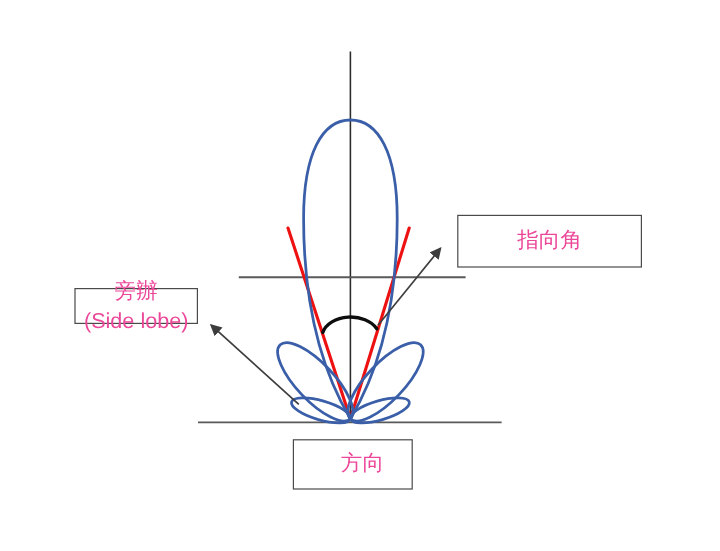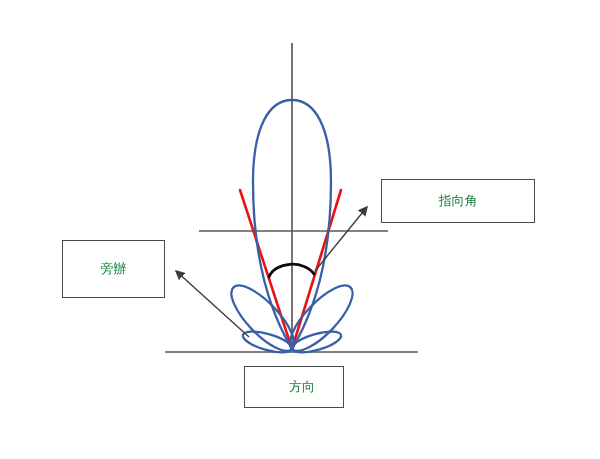--- a/index.html
+++ b/index.html
@@ -23,28 +23,28 @@
   .label-box {
     position: absolute;
     box-sizing: border-box;
     background: #ffffff;
     border: 1.5px solid #4a4a4a;
     display: flex;
     flex-direction: column;
     align-items: center;
     justify-content: center;
     text-align: center;
-    font-size: 13px;
+    font-size: 18px;
     line-height: 1.4;
-    color: #15803d;
+    color: #ec4899;
     white-space: nowrap;
   }
   .label-box .zh { font-weight: 500; }
   .box-directivity { left: 381px; top: 179px; width: 154px; height: 44px; }
-  .box-sidelobe    { left: 62px;  top: 240px; width: 103px; height: 58px; }
+  .box-sidelobe    { left: 62px;  top: 240px; width: 103px; height: 30px; }
   .box-direction   { left: 244px; top: 366px; width: 100px; height: 42px; padding-left: 16px; }
 </style>
 </head>
 <body>
 
 <div class="stage">
 
   <svg width="600" height="459" viewBox="0 0 600 459">
     <defs>
       <marker id="ah" viewBox="0 0 10 10" refX="8.5" refY="5" markerWidth="7" markerHeight="7" orient="auto-start-reverse">
@@ -74,19 +74,20 @@
     <line x1="315" y1="271" x2="367" y2="207" stroke-width="1.4" marker-end="url(#ah)" stroke="#3d3d3d"></line>
     <line x1="249" y1="337" x2="176" y2="271" stroke-width="1.4" marker-end="url(#ah)" stroke="#3d3d3d"></line>
   </svg>
 
   <div class="label-box box-directivity" style="border-color: rgb(74, 74, 74);">
     <span class="zh">指向角</span>
   </div>
 
   <div class="label-box box-sidelobe" style="border-color: rgb(74, 74, 74);">
     <span class="zh">旁辦</span>
+    <span class="en">(Side lobe)</span>
   </div>
 
   <div class="label-box box-direction" style="border-color: rgb(74, 74, 74);">
     <span class="zh">方向</span>
   </div>
 
 </div>
 
 </body></html>

